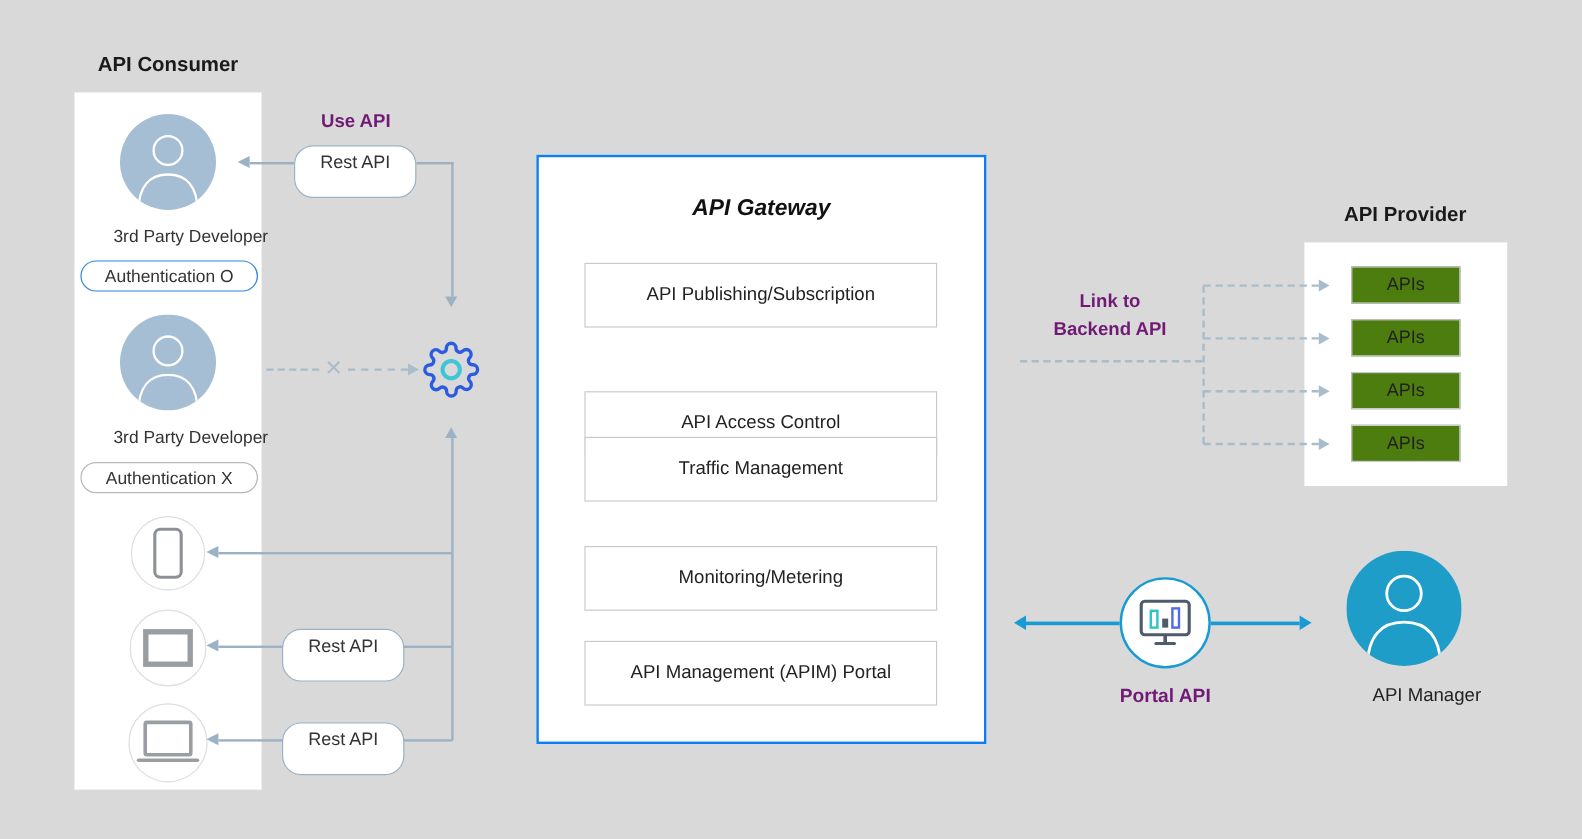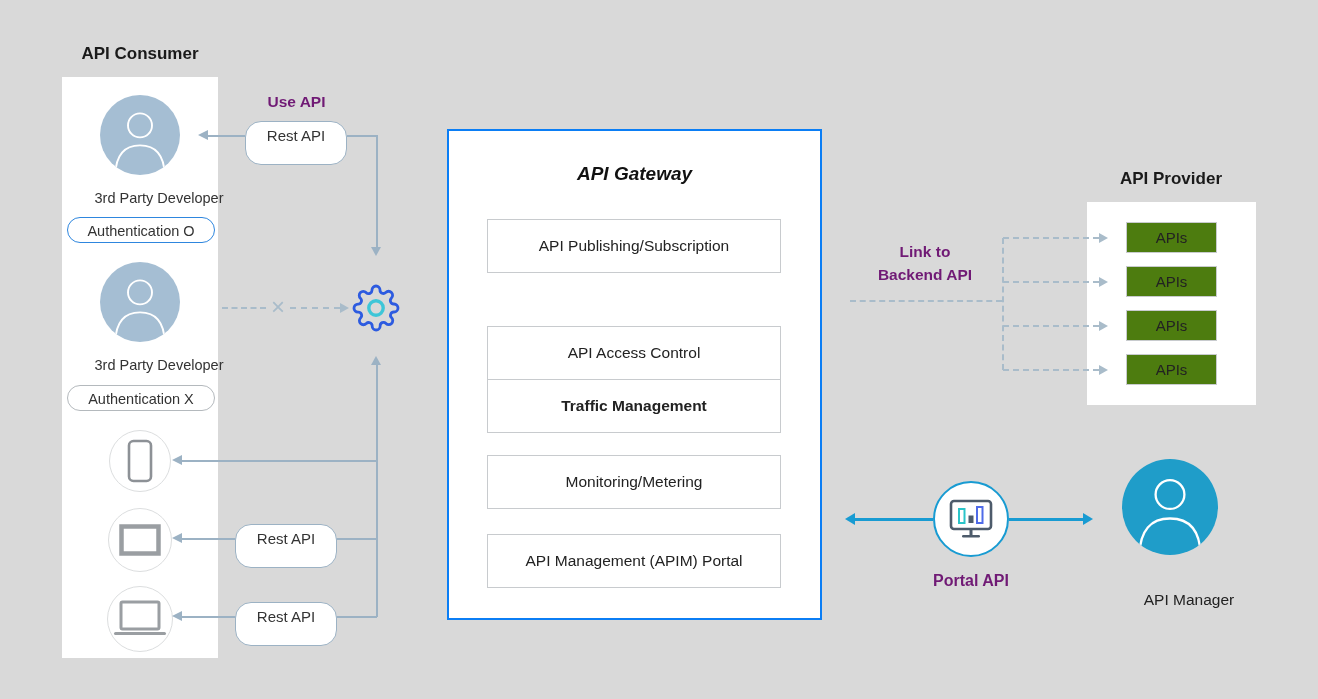--- a/index.html
+++ b/index.html
@@ -140,21 +140,21 @@
   <div class="pill rest-pill" style="left:235px;top:524px;">Rest API</div>
 
   <div class="hline" style="left:182px;top:616px;width:195px;"></div>
   <div class="arrow arr-left" style="left:172px;top:611px;"></div>
   <div class="pill rest-pill" style="left:235px;top:602px;">Rest API</div>
 
   <div class="gateway"></div>
   <div class="gw-title">API Gateway</div>
   <div class="module" style="top:219px;">API Publishing/Subscription</div>
   <div class="module" style="top:298px;margin-top:28px;">API Access Control</div>
-  <div class="module" style="top:379px;font-weight:bold;">Traffic Management</div>
+  <div class="module" style="top:364px;">Traffic Management</div>
   <div class="module" style="top:455px;">Monitoring/Metering</div>
   <div class="module" style="top:534px;">API Management (APIM) Portal</div>
 
   <div class="bold-label" style="left:858px;top:243px;width:134px;">Link to</div>
   <div class="bold-label" style="left:858px;top:266px;width:134px;">Backend API</div>
   <div class="dash-h" style="left:850px;top:300px;width:152px;"></div>
   <div class="dash-v" style="left:1002px;top:238px;height:132px;"></div>
   <div class="dash-h" style="left:1003px;top:237px;width:96px;"></div>
   <div class="arrow arr-right-d" style="left:1099px;top:233px;"></div>
   <div class="dash-h" style="left:1003px;top:281px;width:96px;"></div>
@@ -192,15 +192,15 @@
         <clipPath id="clipC">
           <circle cx="50" cy="50" r="50"></circle>
         </clipPath>
       </defs>
     <circle cx="50" cy="50" r="50" fill="#1f9dc9"></circle>
     <g clip-path="url(#clipC)" fill="none" stroke="#ffffff" stroke-width="2.4">
       <circle cx="50" cy="37" r="15"></circle>
       <path d="M18 103 C18 73 31 62 50 62 C69 62 82 73 82 103"></path>
     </g>
   </svg>
-  <div class="label" style="left:1100px;top:571px;width:140px;font-size:15.5px;color:#222;margin-top:20px;">API Manager</div>
+  <div class="label" style="left:1100px;top:571px;width:140px;font-size:15.5px;color:#222;">API Manager</div>
 
 </div>
 
 </body></html>

